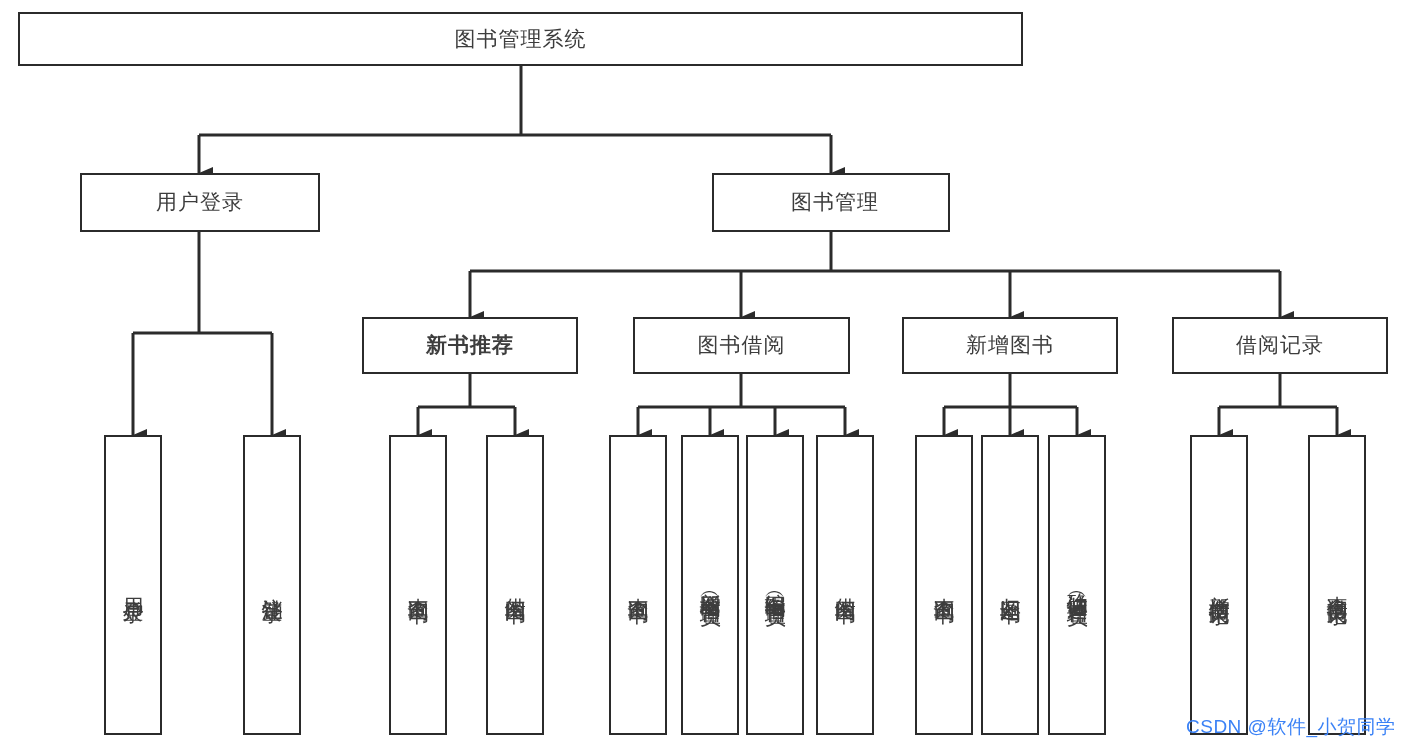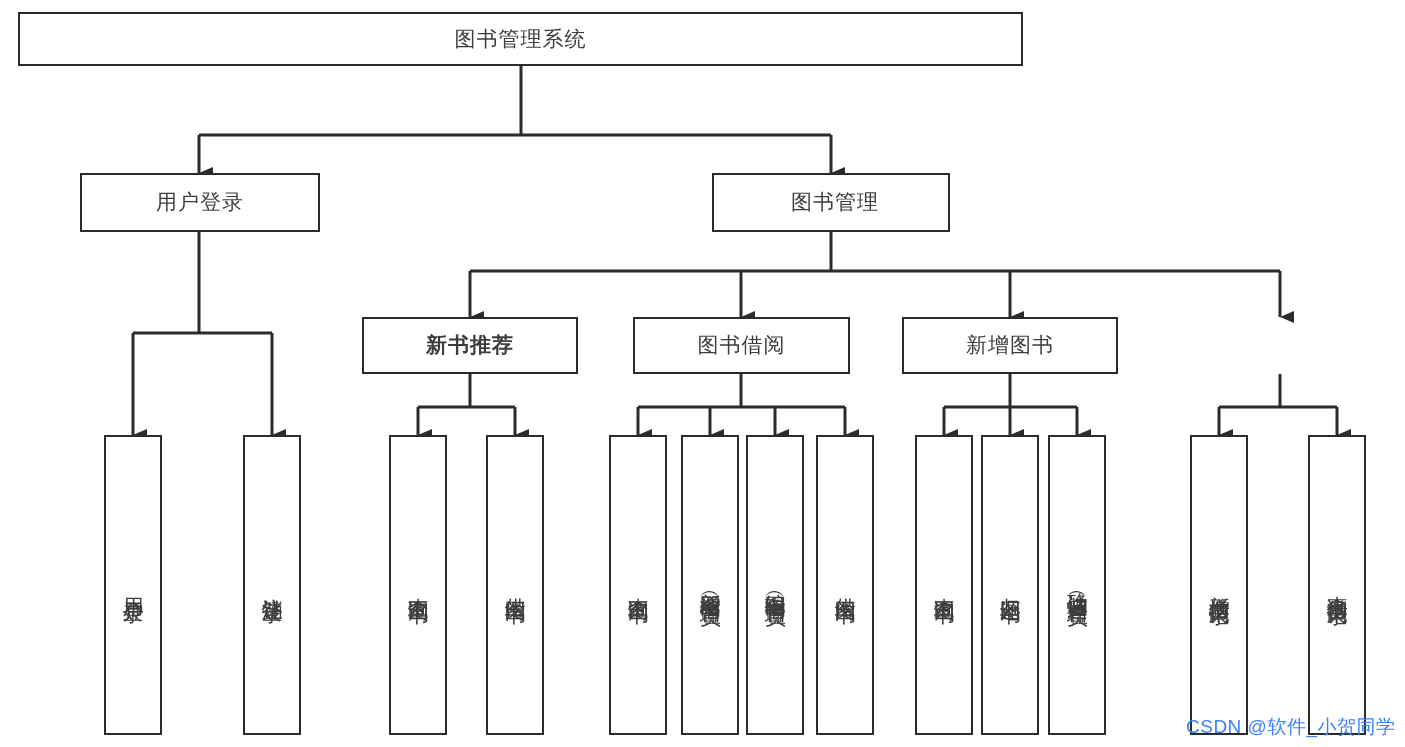--- a/index.html
+++ b/index.html
@@ -135,20 +135,23 @@
   </div>
 
   <div class="node-box" style="left:633px; top:317px; width:217px; height:57px;">
     <span class="node-label">图书借阅</span>
   </div>
 
   <div class="node-box" style="left:902px; top:317px; width:216px; height:57px;">
     <span class="node-label">新增图书</span>
   </div>
 
+  <div class="node-box" style="left:1172px; top:317px; width:216px; height:57px;">
+    <span class="node-label">借阅记录</span>
+  </div>
 
   <div class="node-box vertical" style="left:104px; top:435px; width:58px; height:300px;">
     <span class="node-label">用户登录</span>
   </div>
 
   <div class="node-box vertical" style="left:243px; top:435px; width:58px; height:300px;">
     <span class="node-label">注销登录</span>
   </div>
 
   <div class="node-box vertical" style="left:389px; top:435px; width:58px; height:300px;">

